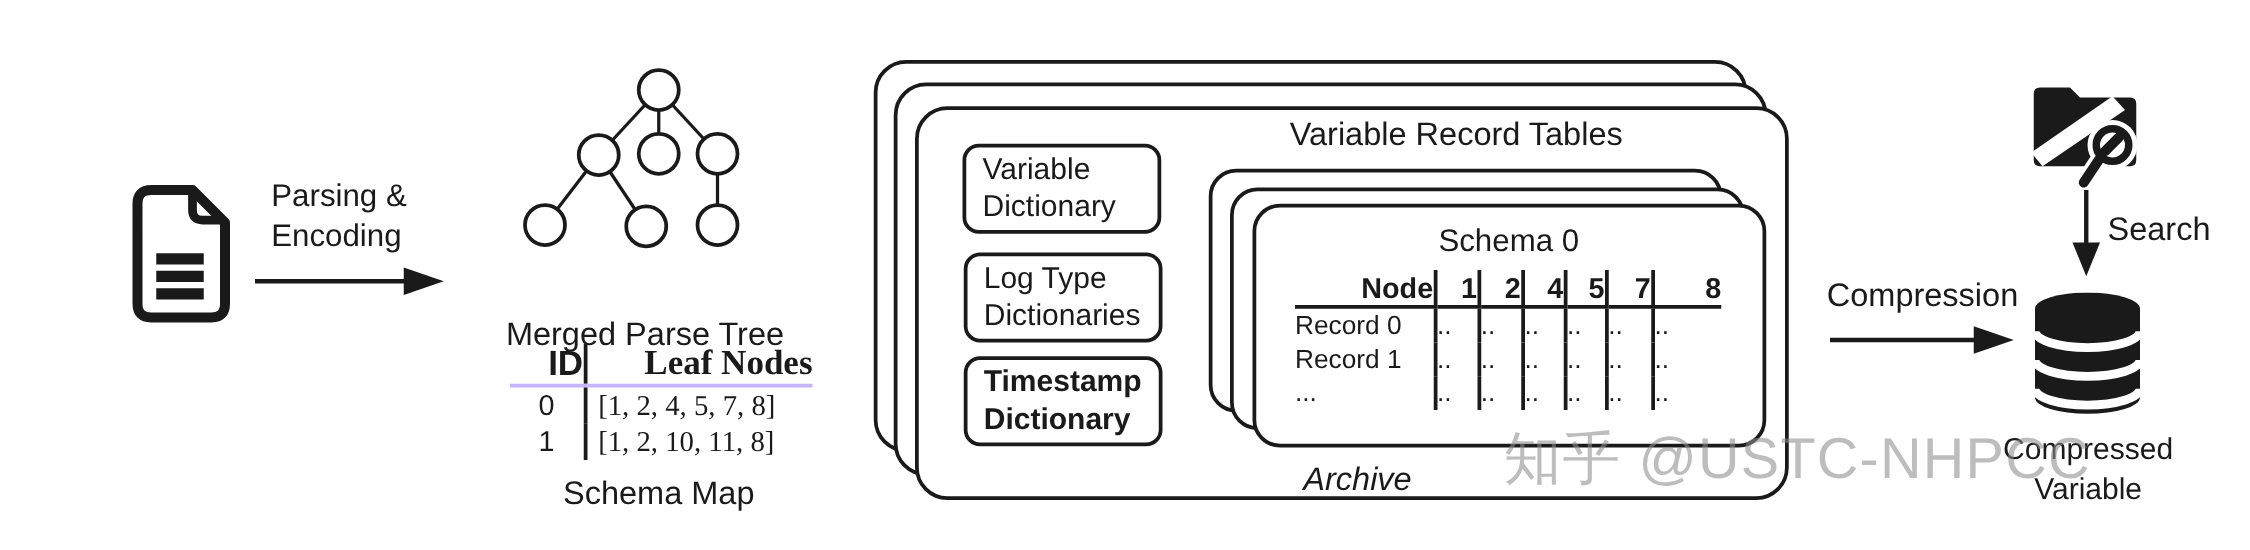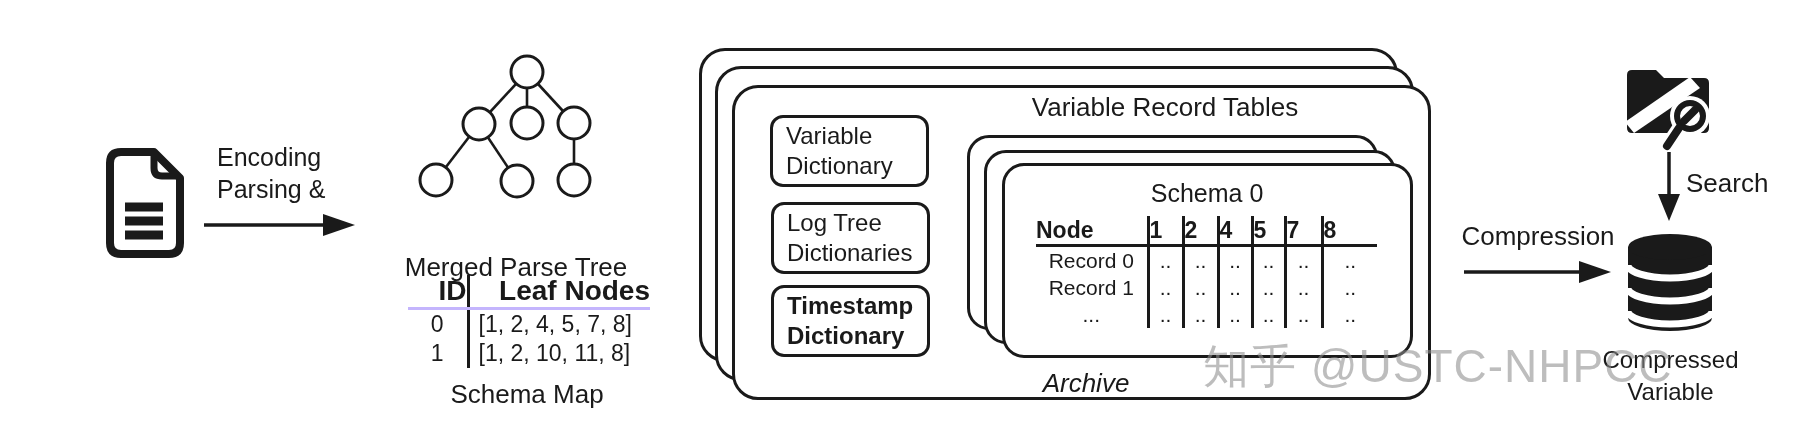--- a/index.html
+++ b/index.html
@@ -48,28 +48,28 @@
     position: absolute;
     left: 1036px; top: 216px;
     width: 341px;
     border-collapse: collapse;
     table-layout: fixed;
   }
   .node-table th {
     font-weight: bold;
     font-size: 23px;
     height: 28px;
-    text-align: left;
+    text-align: right;
     padding: 0;
     border-bottom: 3px solid #1a1a1a;
   }
   .node-table td {
     font-size: 21px;
     height: 27px;
-    text-align: center;
+    text-align: left;
     padding: 0;
   }
   .node-table th + th, .node-table td + td { border-left: 3px solid #1a1a1a; }
 
   
   .map-table {
     position: absolute;
     left: 408px; top: 275px;
     width: 242px;
     border-collapse: collapse;
@@ -82,21 +82,21 @@
     text-align: right;
     padding: 0;
     border-bottom: 3px solid #c4b5fd;
   }
   .map-table td {
     font-size: 23px;
     height: 29px;
     text-align: center;
     padding: 0;
   }
-  .map-table th + th, .map-table td + td { border-left: 3px solid #1a1a1a; }
+  .map-table th + th, .map-table td + td { border-left: 3px solid #1a1a1a; font-family: Liberation Serif, serif; }
   .map-table td.val { text-align: left; padding-left: 9px; }
 
   .lbl { position: absolute; white-space: nowrap; }
 
   .watermark {
     position: absolute;
     left: 1203px; top: 336px;
     font-size: 46px;
     letter-spacing: 1px;
     color: rgba(142,142,142,0.58);
@@ -111,22 +111,22 @@
 
   <svg class="abs" style="left:100px; top:145px;" width="90" height="116" viewBox="0 0 90 116">
     <path d="M54 7 H21 Q10 7 10 18 V98 Q10 109 21 109 H69 Q80 109 80 98 V33 Z" fill="#ffffff" stroke="#1a1a1a" stroke-width="8" stroke-linejoin="round"></path>
     <path d="M54 9 V23 Q54 31 62 31 H78" fill="none" stroke="#1a1a1a" stroke-width="7"></path>
     <line x1="25" y1="62" x2="63" y2="62" stroke="#1a1a1a" stroke-width="9"></line>
     <line x1="25" y1="76" x2="63" y2="76" stroke="#1a1a1a" stroke-width="9"></line>
     <line x1="25" y1="90" x2="63" y2="90" stroke="#1a1a1a" stroke-width="9"></line>
   </svg>
 
   <div class="lbl" style="left:217px; top:141px; font-size:25px; line-height:32px;">
+    <span style="display:block;">Parsing &amp;</span>
     <span style="display:block;">Encoding</span>
-    <span style="display:block;">Parsing &amp;</span>
   </div>
   <svg class="abs" style="left:204px; top:210px;" width="152" height="30" viewBox="0 0 152 30">
     <line x1="0" y1="15" x2="122" y2="15" stroke="#1a1a1a" stroke-width="3.5"></line>
     <polygon points="119,4 151,15 119,26" fill="#1a1a1a"></polygon>
   </svg>
 
   <svg class="abs" style="left:415px; top:50px;" width="180" height="150" viewBox="0 0 180 150">
     <g stroke="#1a1a1a" stroke-width="2.6">
       <line x1="112" y1="22" x2="64" y2="74"></line>
       <line x1="112" y1="22" x2="112" y2="73"></line>
@@ -175,21 +175,21 @@
   <div class="stackbox archive-box" style="left:715px; top:66px;  width:699px; height:315px;"></div>
   <div class="stackbox archive-box" style="left:732px; top:85px;  width:699px; height:315px;"></div>
 
   <div class="caption" style="left:1015px; top:92px; width:300px; font-size:26px;">Variable Record Tables</div>
 
   <div class="dict" style="left:770px; top:115px;">
     <span>Variable</span>
     <span>Dictionary</span>
   </div>
   <div class="dict" style="left:771px; top:202px;">
-    <span>Log Tree</span>
+    <span>Log Type</span>
     <span>Dictionaries</span>
   </div>
   <div class="dict" style="left:771px; top:285px;font-weight:bold;">
     <span>Timestamp</span>
     <span>Dictionary</span>
   </div>
 
   <div class="stackbox schema-box" style="left:967px;  top:135px; width:411px; height:195px;"></div>
   <div class="stackbox schema-box" style="left:984px;  top:150px; width:412px; height:194px;"></div>
   <div class="stackbox schema-box" style="left:1002px; top:163px; width:411px; height:195px;"></div>

